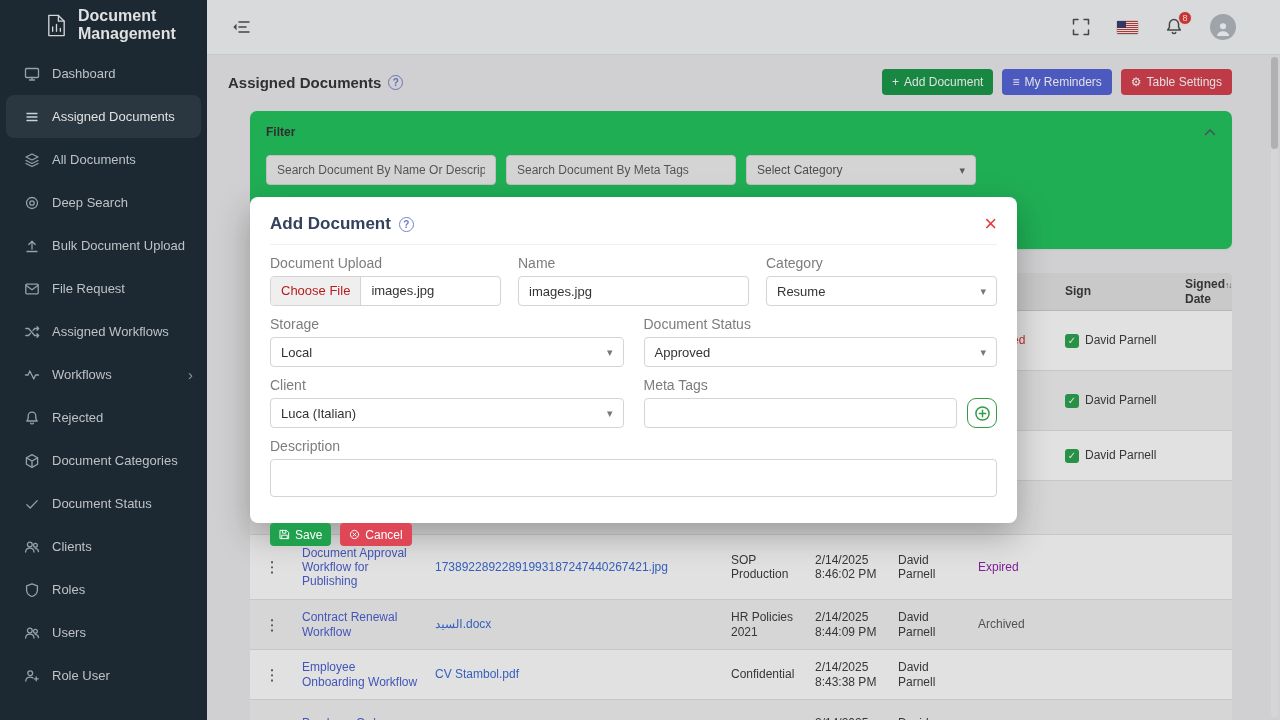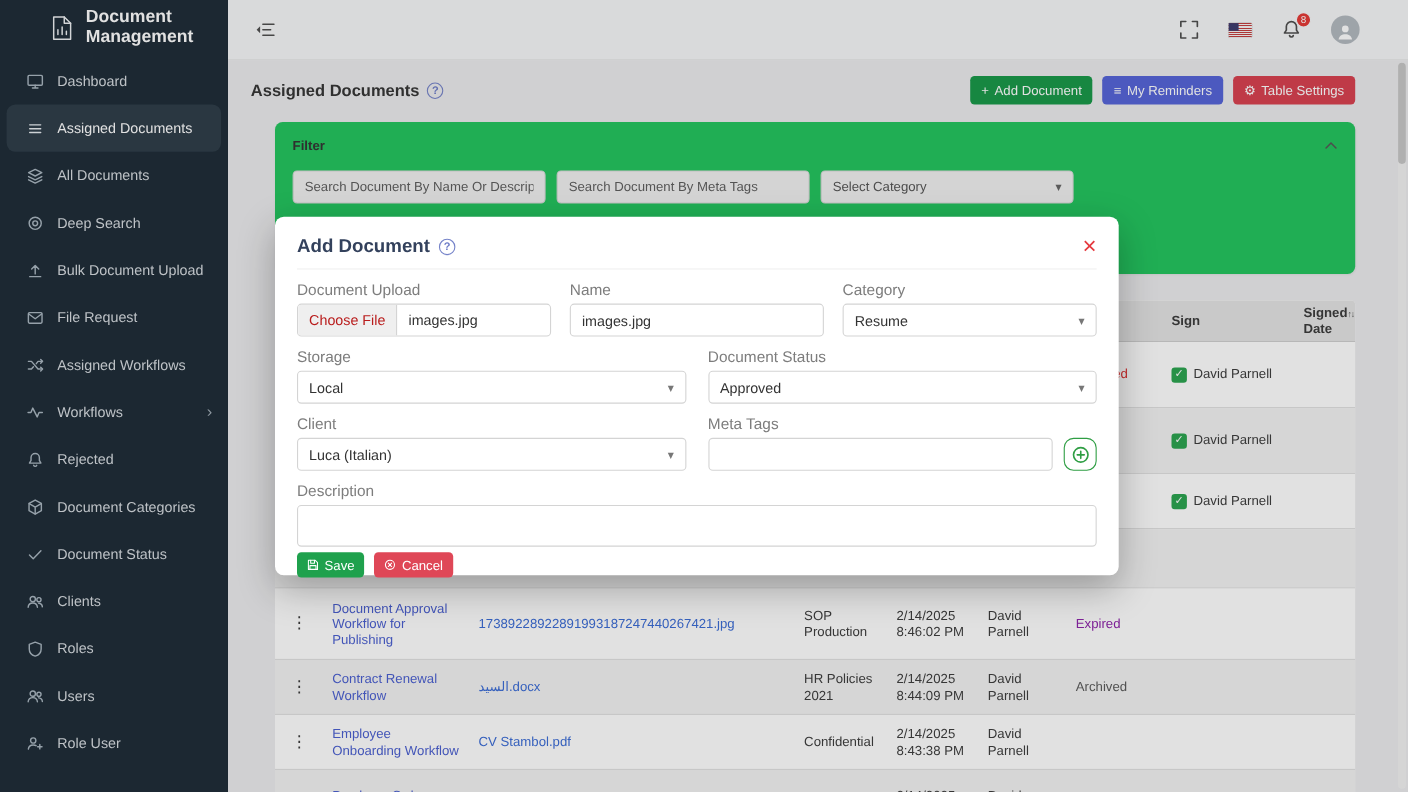--- a/index.html
+++ b/index.html
@@ -89,21 +89,21 @@
   .m-input{width:100%;height:30px;border:1px solid #d4d4d4;border-radius:4px;padding:0 10px;font-size:13px;color:#333;font-family:inherit;background:#fff}
   .m-select{width:100%;height:30px;border:1px solid #d4d4d4;border-radius:4px;padding:14px 10px;font-size:13px;color:#333;display:flex;align-items:center;justify-content:space-between;cursor:pointer;background:#fff}
   .m-select .caret{color:#777;font-size:11px}
   .file-input{display:flex;height:30px;border:1px solid #d4d4d4;border-radius:4px;overflow:hidden;cursor:pointer;background:#fff}
   .file-btn{background:#efefef;border-right:1px solid #d4d4d4;padding:0 10px;line-height:28px;font-size:13px;color:#b91c1c;white-space:nowrap}
   .file-name{padding:0 10px;line-height:28px;font-size:13px;color:#333}
   .meta-row{display:flex;gap:10px;align-items:center}
   .plus-btn{width:30px;height:30px;flex:0 0 30px;border:1px solid #2f9e44;border-radius:9px;background:#fff;display:flex;align-items:center;justify-content:center;cursor:pointer}
   .plus-btn svg{width:17px;height:17px;fill:none;stroke:#2f9e44;stroke-width:1.4;stroke-linecap:round}
   .m-textarea{width:100%;height:38px;border:1px solid #d4d4d4;border-radius:4px;resize:none;font-family:inherit;font-size:13px;padding:6px 10px;color:#333}
-  .m-actions{display:flex;gap:9px;margin-top:0}
+  .m-actions{display:flex;gap:9px;margin-top:22px}
   .m-btn{border:none;color:#fff;font-size:12px;height:23px;padding:0 9px;border-radius:4px;display:inline-flex;align-items:center;gap:5px;cursor:pointer;font-family:inherit}
   .m-save{background:#1fa14d}
   .m-cancel{background:#df4757}
   .m-btn svg{width:11px;height:11px;fill:none;stroke:#fff;stroke-width:1.4;stroke-linecap:round;stroke-linejoin:round}
 </style>
 </head>
 <body>
 
 <aside class="sidebar">
   <div class="logo">

